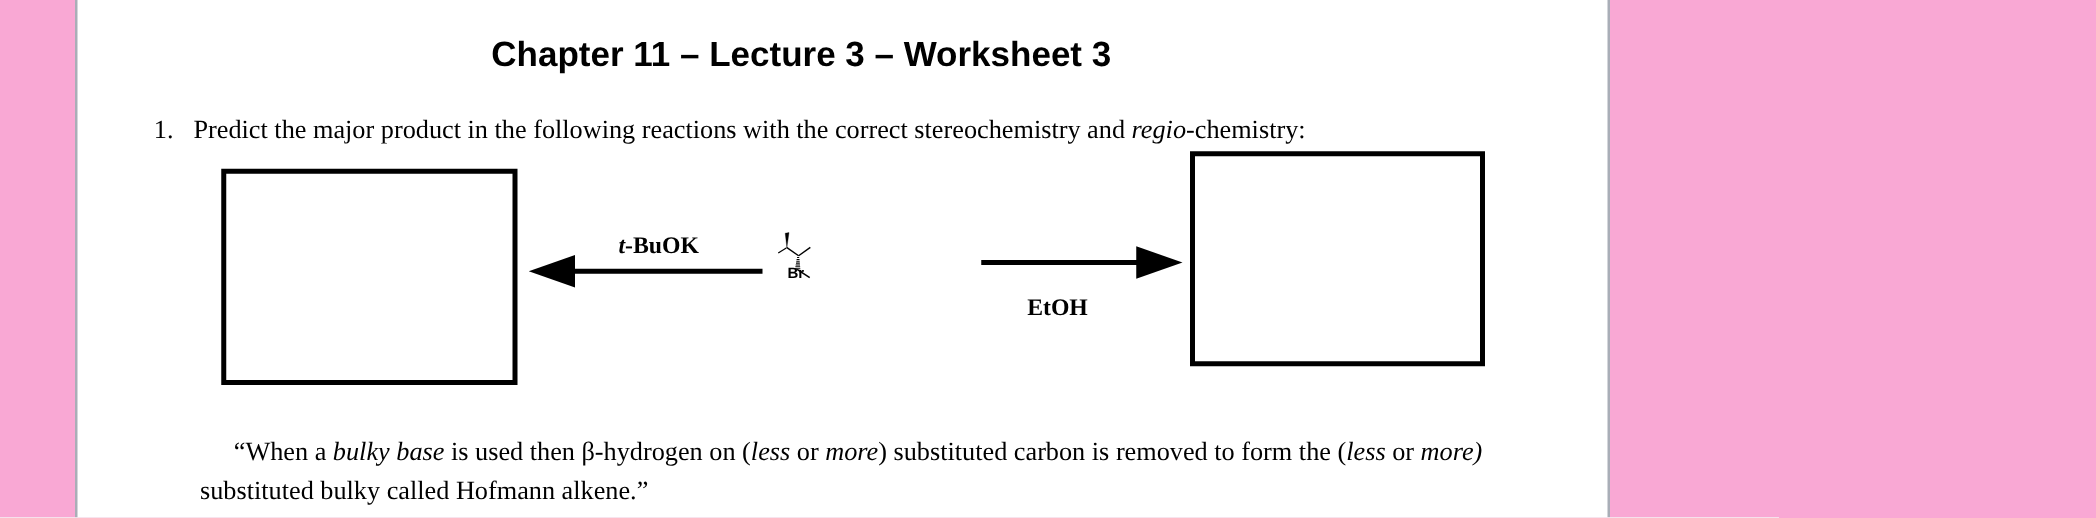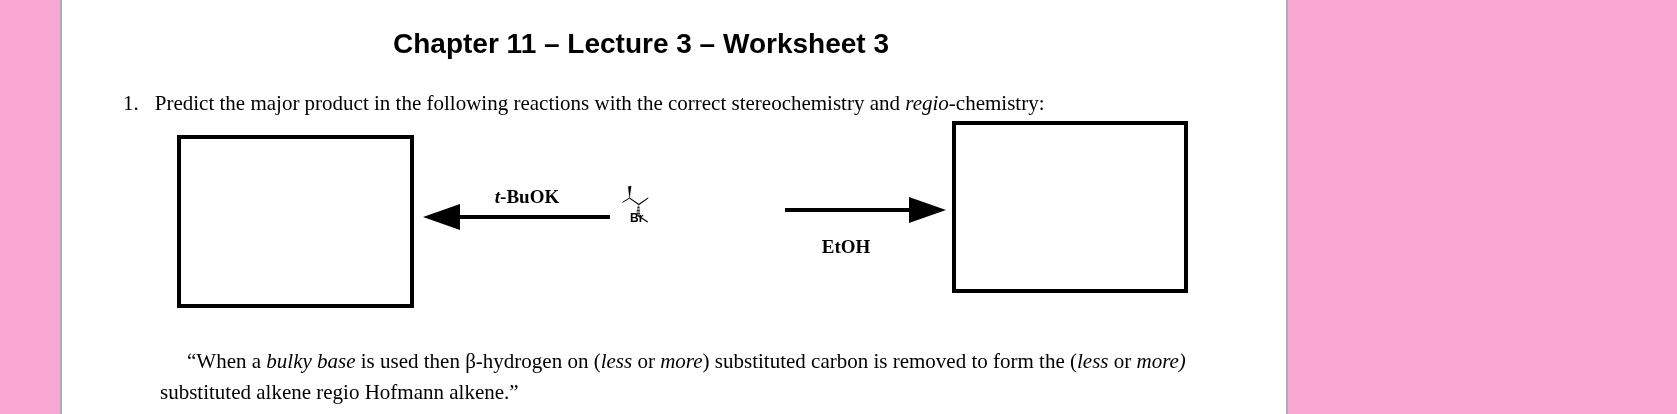--- a/index.html
+++ b/index.html
@@ -124,14 +124,14 @@
       </g>
 
       <line x1="722" y1="269" x2="763" y2="296" stroke-width="5"></line>
     </g>
   </svg>
   <div class="abs br-label" style="left:630px; top:208px;">Br</div>
 
   <div class="abs bodytext line2">
     <span>“When a </span><span class="it">bulky base</span><span> is used then β-hydrogen on (</span><span class="it">less</span><span> or </span><span class="it">more</span><span>) substituted carbon is removed to form the (</span><span class="it">less</span><span> or </span><span class="it">more)</span>
   </div>
-  <div class="abs bodytext line3">substituted alkene regio Hofmann alkene.”</div>
+  <div class="abs bodytext line3">substituted bulky called Hofmann alkene.”</div>
 </div>
 
 </body></html>

